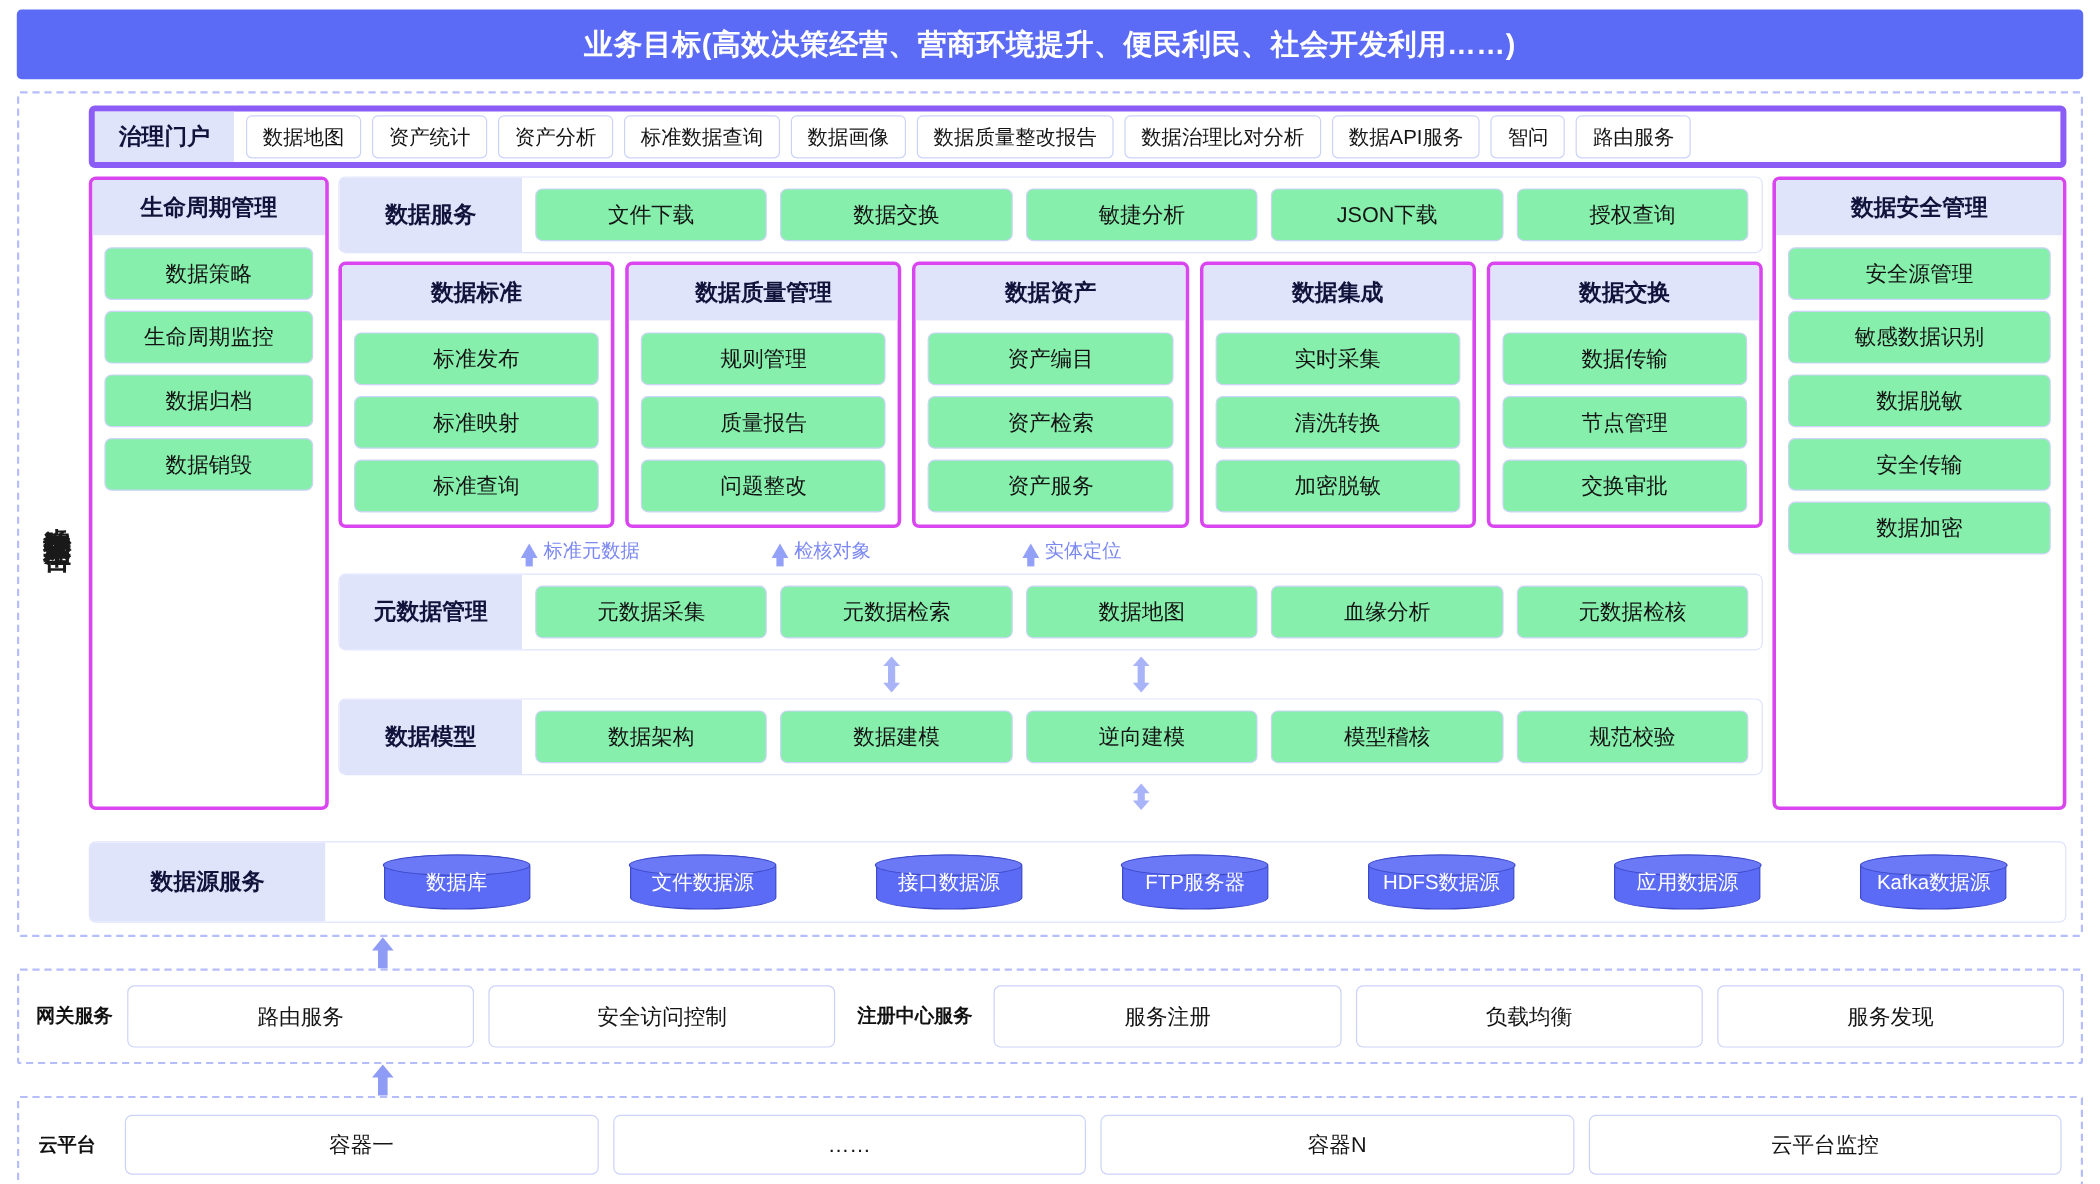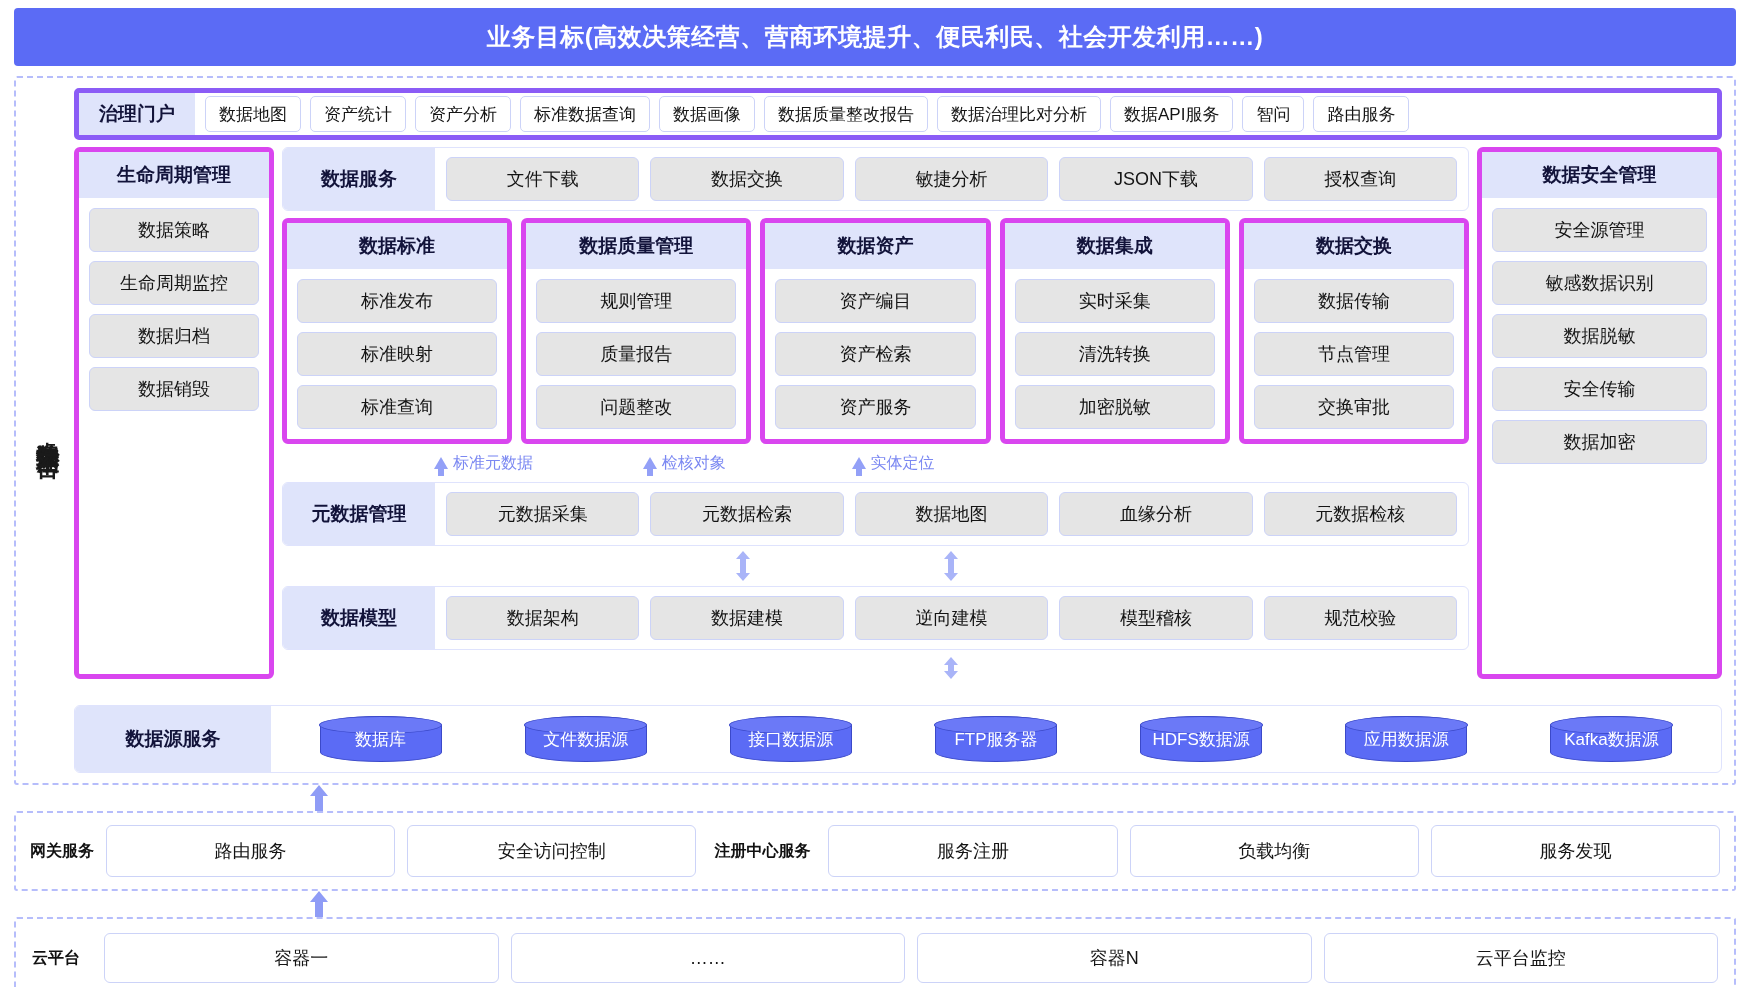--- a/index.html
+++ b/index.html
@@ -64,32 +64,32 @@
     background: #fff;
     height: 36px; padding: 0 13px;
     display: flex; align-items: center; justify-content: center;
     font-size: 17px; color: #141414; white-space: nowrap;
   }
 
   
   .main-cols { display: flex; gap: 8px; align-items: stretch; }
 
   .outer-card {
-    border: 5px solid #d946ef; border-radius: 6px; background: #fff;
+    border: 3px solid #d946ef; border-radius: 6px; background: #fff;
     display: flex; flex-direction: column; overflow: hidden;
   }
   .card-head {
     background: #dfe4fb; color: #12133a;
     font-size: 19px; font-weight: bold;
     display: flex; align-items: center; justify-content: center;
     height: 46px; flex: 0 0 auto;
   }
   .card-items { display: flex; flex-direction: column; gap: 9px; padding: 10px 10px; }
   .pill {
-    border: 1px solid #ccd3f8; border-radius: 6px; background: #e5e5e5;
+    border: 1px solid #ccd3f8; border-radius: 6px; background: #86efac;
     height: 44px;
     display: flex; align-items: center; justify-content: center;
     font-size: 18px; color: #141414; white-space: nowrap;
   }
 
   .col-left { width: 200px; flex: 0 0 200px; }
   .col-right { width: 245px; flex: 0 0 245px; text-align: center; }
   .col-center { flex: 1 1 auto; display: flex; flex-direction: column; gap: 7px; min-width: 0; }
 
   

